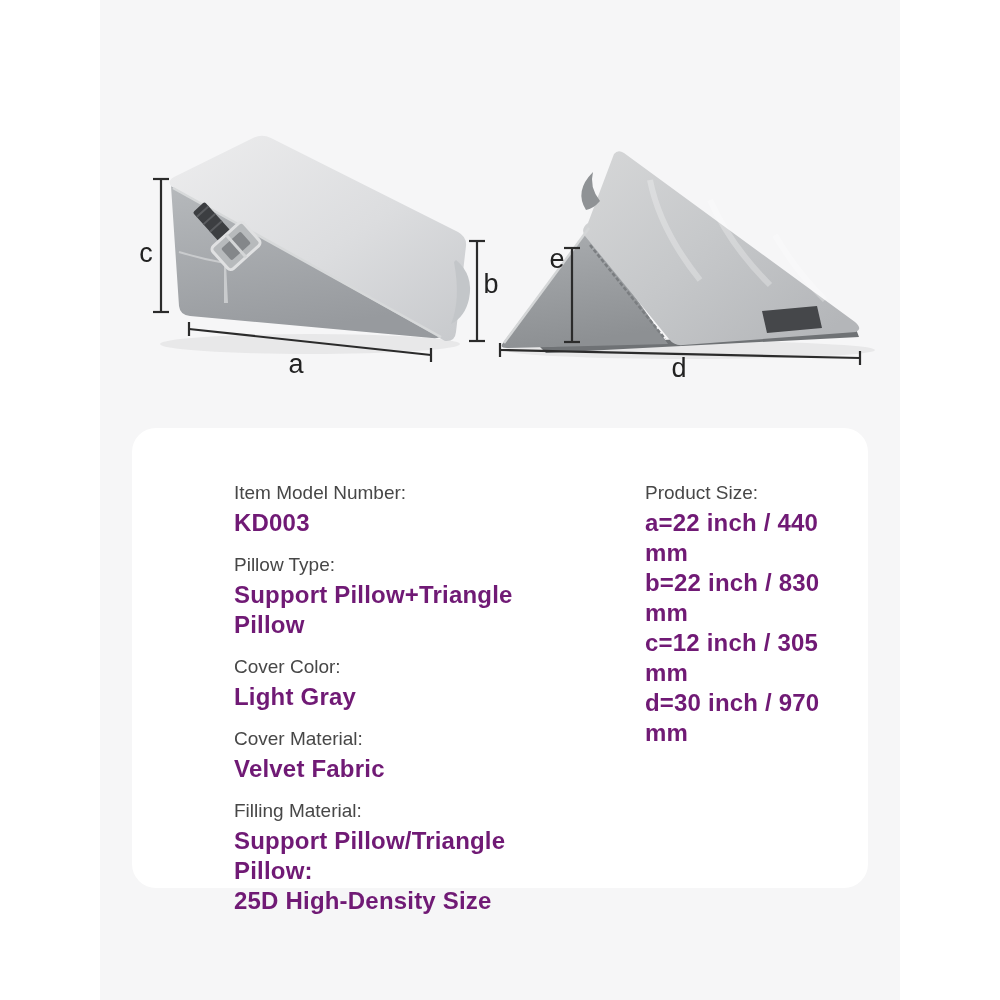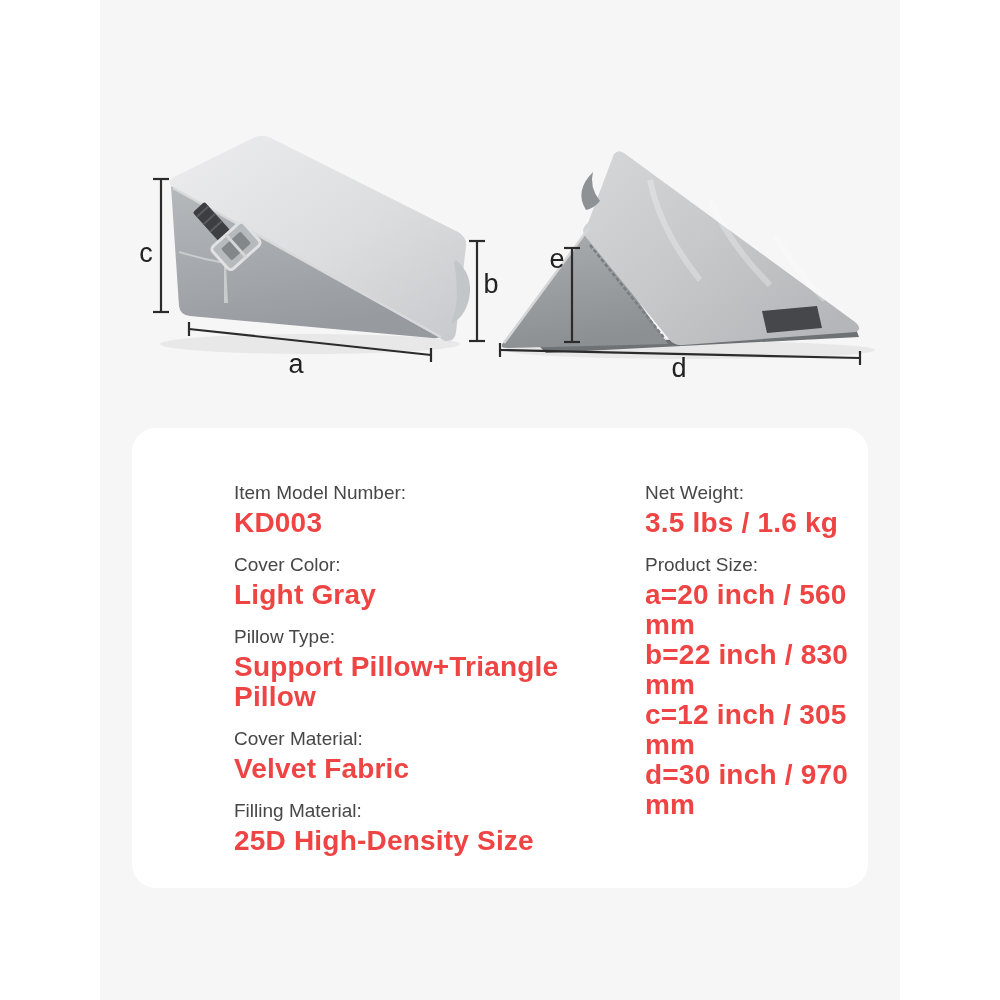--- a/index.html
+++ b/index.html
@@ -18,21 +18,21 @@
     background:#ffffff;border-radius:24px;
   }
   .col{position:absolute;top:50px;}
   .col-left{left:54px;width:395px;}
   .col-right{left:465px;width:265px;}
   .spec-group{margin-bottom:12px;margin-left:48px;}
   .spec-label{
     font-size:19px;line-height:30px;color:#474747;font-weight:400;
   }
   .spec-value{
-    font-size:28px;line-height:30px;font-weight:700;color:#ef4444;
+    font-size:24px;line-height:30px;font-weight:700;color:#701a75;
     letter-spacing:.2px;
   }
 </style>
 </head>
 <body>
 
 <div class="stage"></div>
 
 <svg id="hero" viewBox="0 0 1000 420" aria-hidden="true">
   <defs>
@@ -123,42 +123,39 @@
   <text class="dim-label" x="679" y="377" text-anchor="middle">d</text>
 </svg>
 
 <div class="card">
   <div class="col col-left" id="specLeft">
       <div class="spec-group">
         <div class="spec-label">Item Model Number:</div>
         <div class="spec-value">KD003</div>
       </div>
       <div class="spec-group">
+        <div class="spec-label">Pillow Type:</div>
+        <div class="spec-value">Support Pillow+Triangle Pillow</div>
+      </div>
+      <div class="spec-group">
         <div class="spec-label">Cover Color:</div>
         <div class="spec-value">Light Gray</div>
-      </div>
-      <div class="spec-group">
-        <div class="spec-label">Pillow Type:</div>
-        <div class="spec-value">Support Pillow+Triangle Pillow</div>
       </div>
       <div class="spec-group">
         <div class="spec-label">Cover Material:</div>
         <div class="spec-value">Velvet Fabric</div>
       </div>
       <div class="spec-group">
         <div class="spec-label">Filling Material:</div>
+        <div class="spec-value">Support Pillow/Triangle Pillow:</div>
         <div class="spec-value">25D High-Density Size</div>
       </div>
     </div>
   <div class="col col-right" id="specRight">
       <div class="spec-group">
-        <div class="spec-label">Net Weight:</div>
-        <div class="spec-value">3.5 lbs / 1.6 kg</div>
-      </div>
-      <div class="spec-group">
         <div class="spec-label">Product Size:</div>
-        <div class="spec-value">a=20 inch / 560 mm</div>
+        <div class="spec-value">a=22 inch / 440 mm</div>
         <div class="spec-value">b=22 inch / 830 mm</div>
         <div class="spec-value">c=12 inch / 305 mm</div>
         <div class="spec-value">d=30 inch / 970 mm</div>
       </div>
     </div>
 </div>
 
 </body></html>

